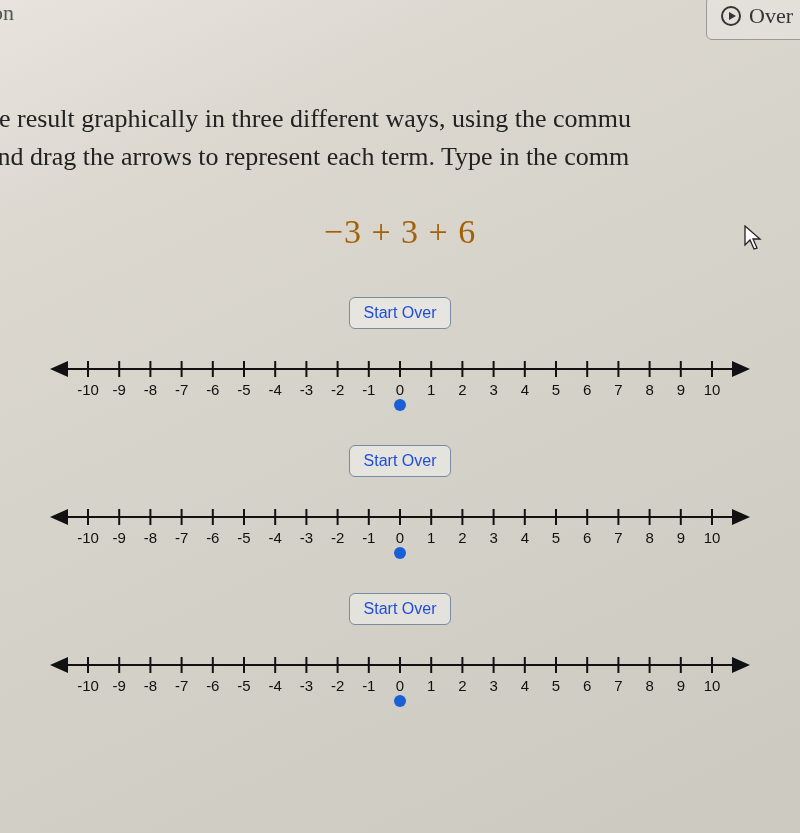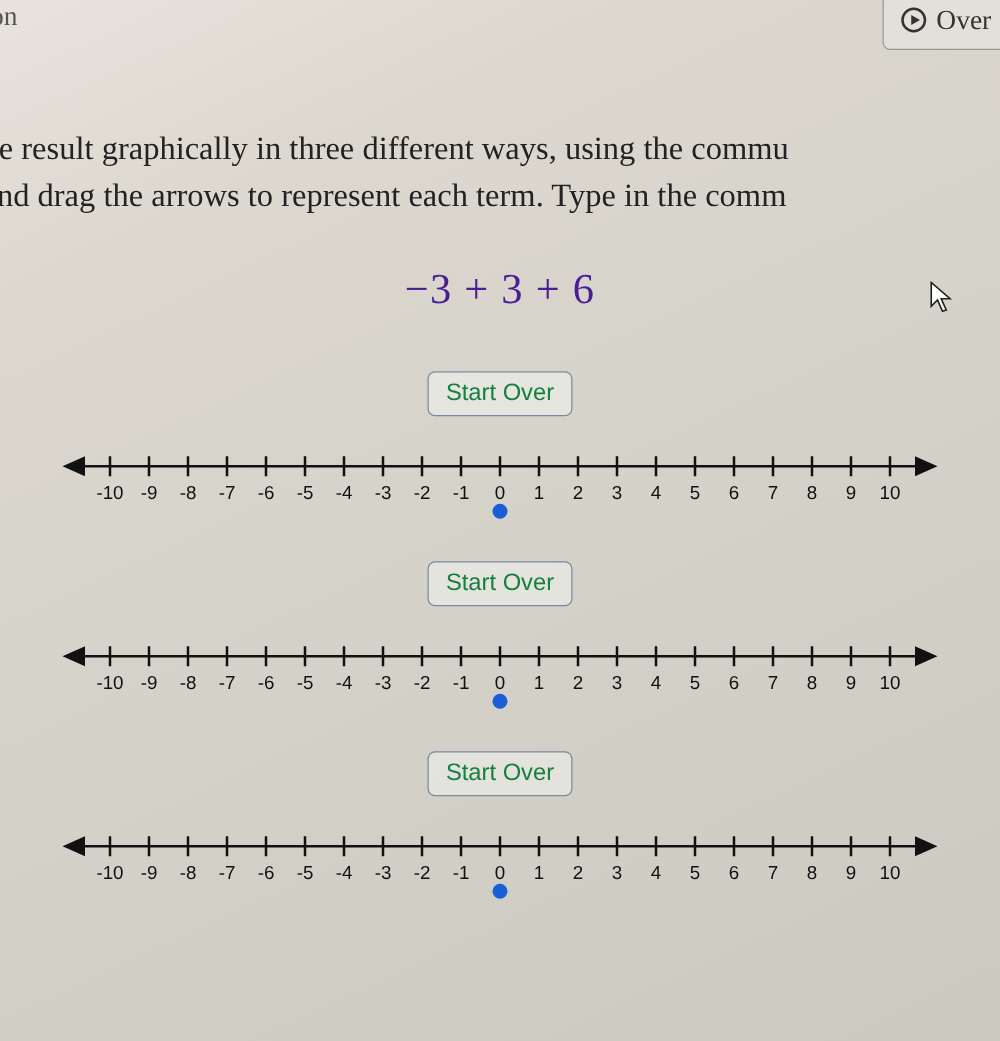--- a/index.html
+++ b/index.html
@@ -60,35 +60,35 @@
     color: #222;
     white-space: nowrap;
     overflow: hidden;
     margin-left: -14px;
   }
   .expression {
     text-align: center;
     font-size: 34px;
     padding: 38px 0 18px 0;
     font-family: 'Cambria Math', Georgia, serif;
-    color: #4c1d95;
+    color: #a16207;
   }
   .minus { letter-spacing: 1px; }
   .number-line-block {
     text-align: center;
     margin-top: 28px;
   }
   .start-over-btn {
     display: inline-block;
     border: 1.5px solid #7a8aa0;
     border-radius: 6px;
     background: rgba(255,255,255,0.4);
-    color: #15803d;
+    color: #1d4ed8;
     font-family: Arial, Helvetica, sans-serif;
-    font-size: 19px;
+    font-size: 16px;
     padding: 6px 14px;
     margin-bottom: 18px;
   }
   .nl-wrap {
     width: 700px;
     margin: 0 auto;
     position: relative;
   }
   svg.number-line { display: block; width: 100%; height: 70px; }
   .tick-label {

